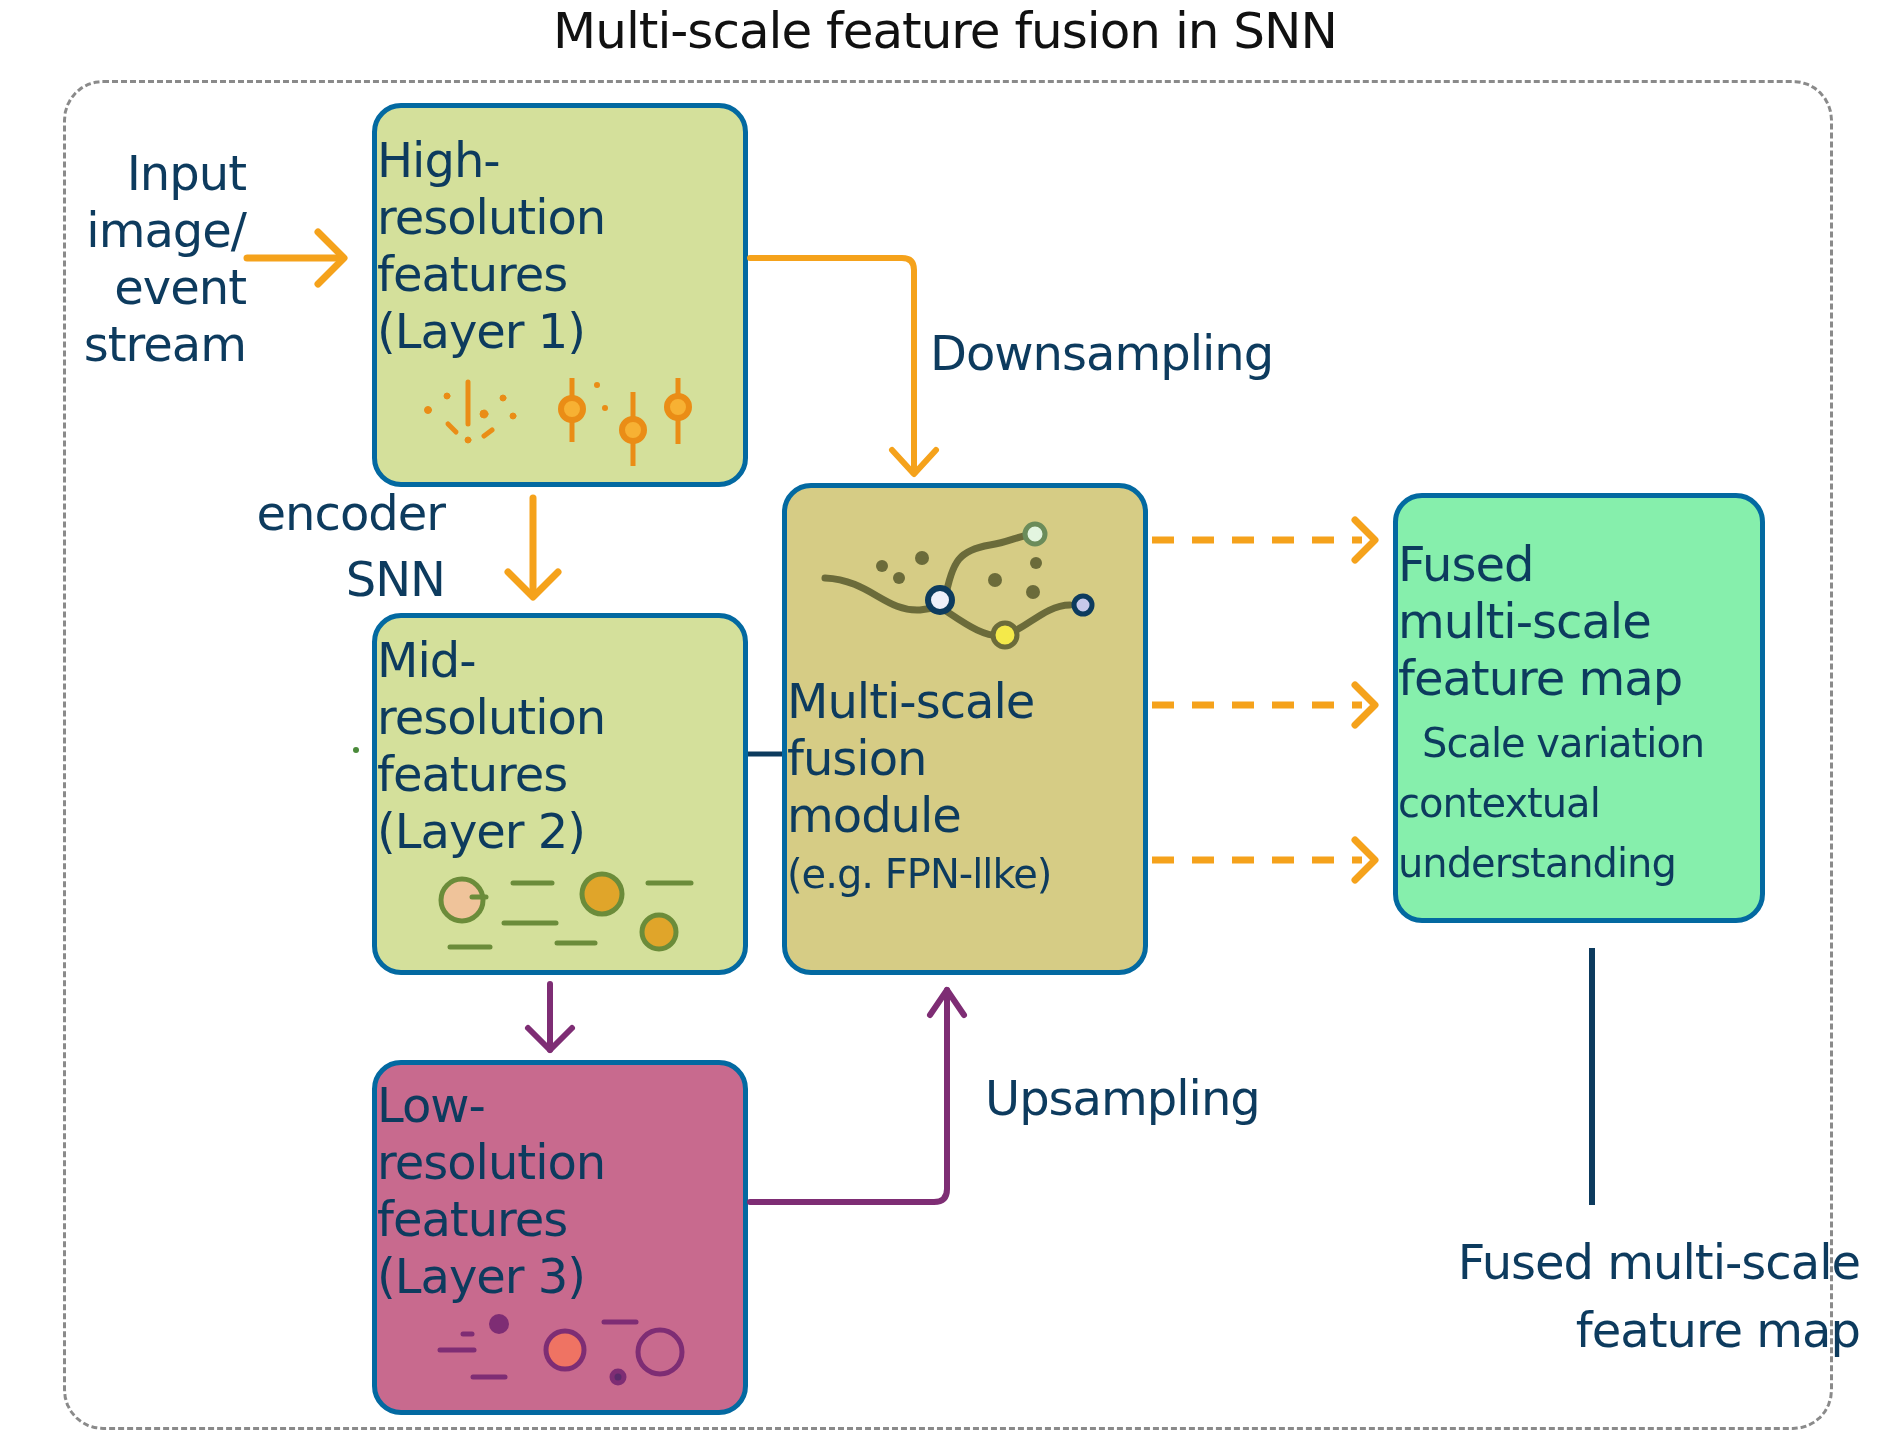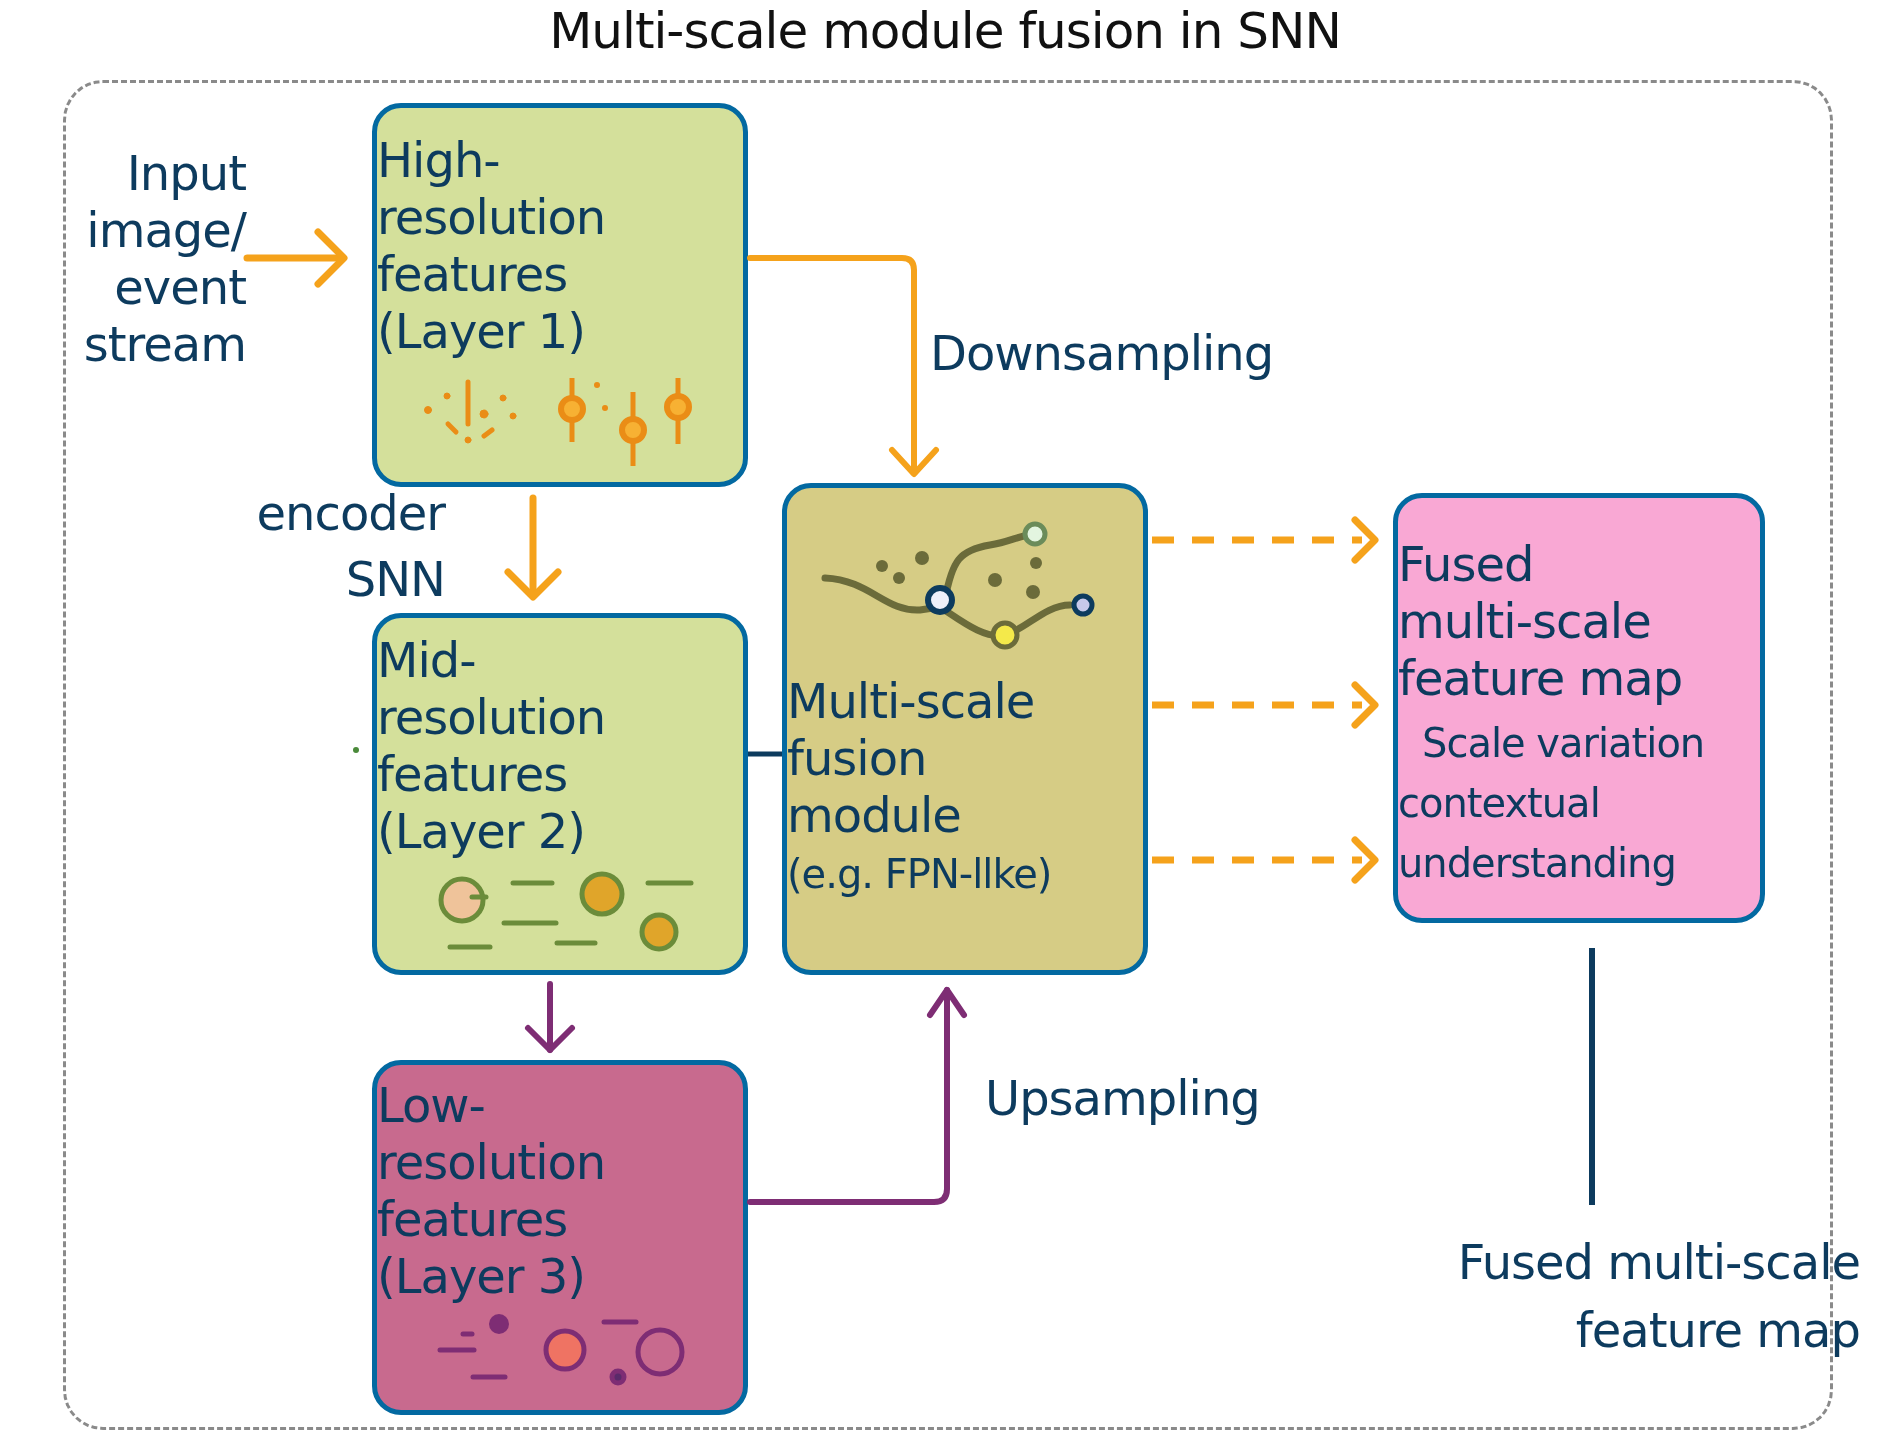--- a/index.html
+++ b/index.html
@@ -5,28 +5,28 @@
   html,body{margin:0;padding:0;background:#ffffff;}
   body{width:1890px;height:1437px;position:relative;overflow:hidden;font-family:"DejaVu Sans",sans-serif;color:#0d3b5e;}
   .abs{position:absolute;}
   .title{left:0;width:1890px;top:2px;text-align:center;font-size:50px;color:#111;letter-spacing:-1px;}
   .frame{left:63px;top:80px;width:1770px;height:1350px;border:3px dashed #8a8a8a;border-radius:40px;box-sizing:border-box;}
   .box{border:5px solid #0369a1;border-radius:29px;box-sizing:border-box;text-align:left;}
   .box .lbl{font-size:48px;line-height:57px;color:#0d3b5e;letter-spacing:-1px;}
   .green{background:#d4e09b;}
   .pink{background:#c86a8e;}
   .olive{background:#d6cc85;}
-  .amber{background:#f9a8d4;}
+  .amber{background:#86efac;}
   .free{font-size:48px;line-height:57px;color:#0d3b5e;text-align:right;letter-spacing:-1px;}
   svg.overlay{position:absolute;left:0;top:0;}
 </style>
 </head>
 <body>
 
-<div class="abs title">Multi-scale module fusion in SNN</div>
+<div class="abs title">Multi-scale feature fusion in SNN</div>
 <div class="abs frame"></div>
 
 <div class="abs free" style="left:66px;top:145px;width:180px;">
   <div>Input</div>
   <div>image/</div>
   <div>event</div>
   <div>stream</div>
 </div>
 
 <div class="abs free" style="left:225px;top:480px;width:220px;line-height:66px;">

